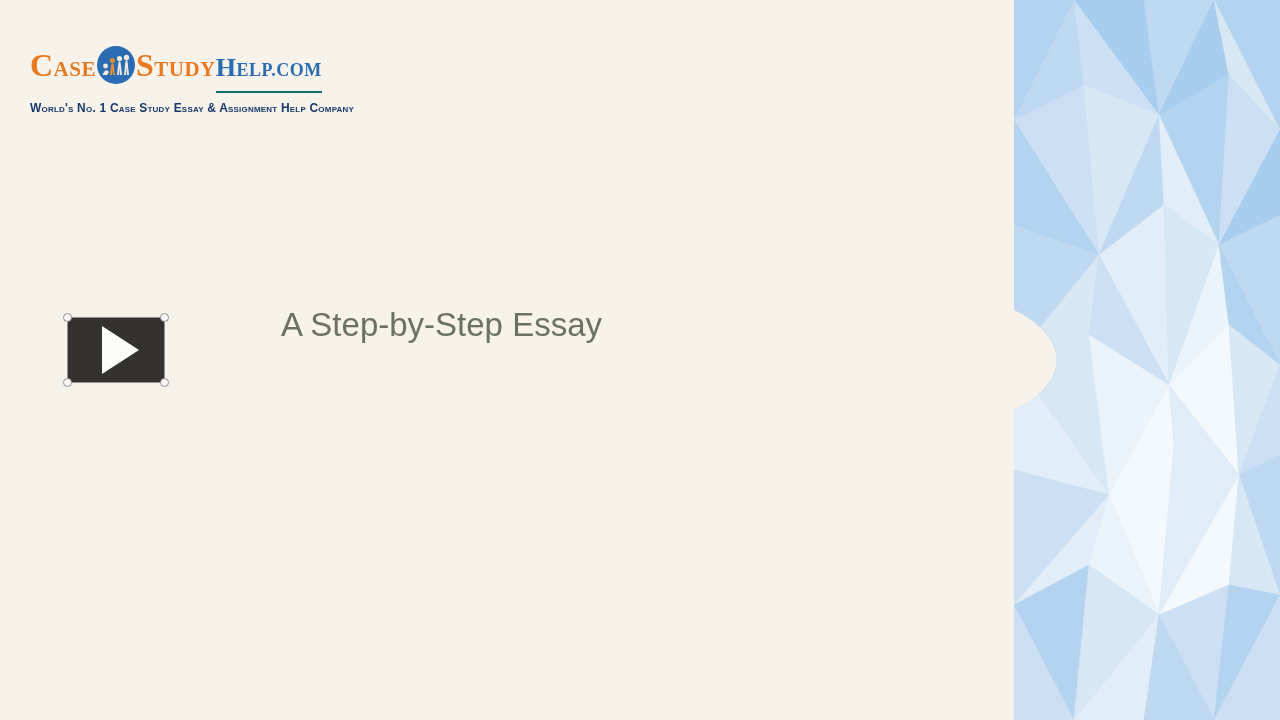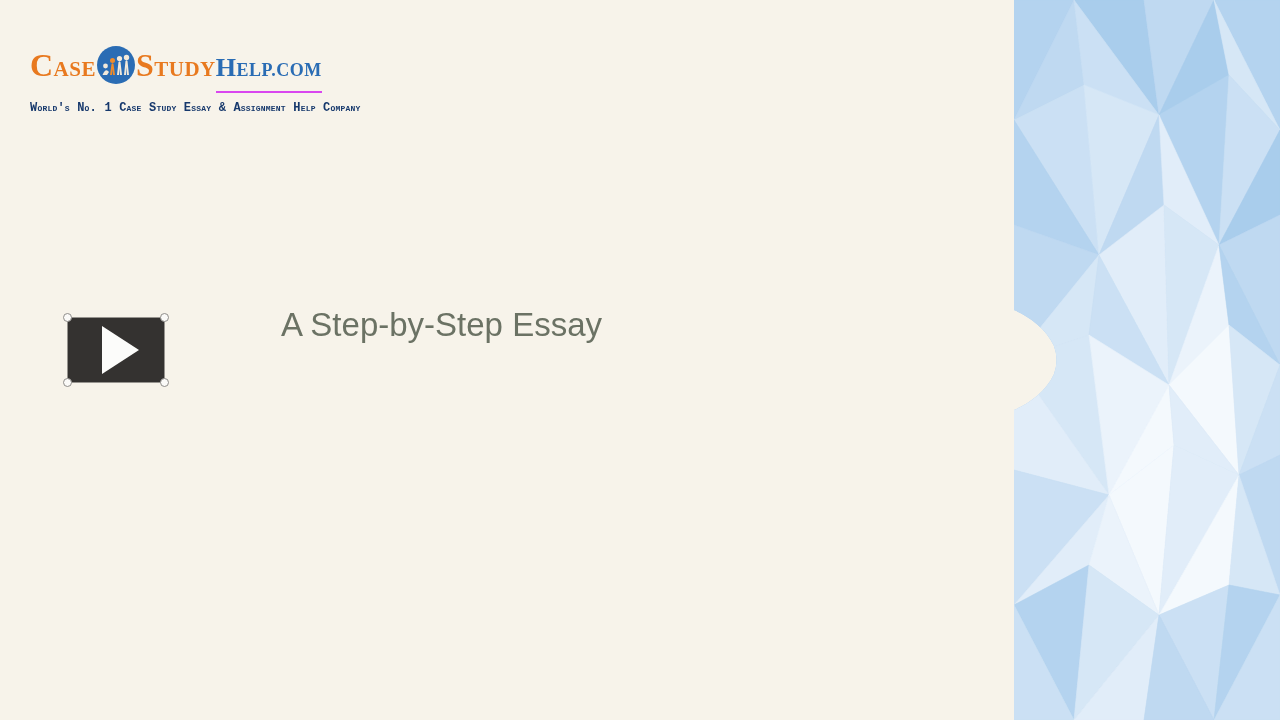--- a/index.html
+++ b/index.html
@@ -10,26 +10,26 @@
     overflow:hidden;
     font-family:"Liberation Sans",sans-serif;
   }
 
   
   .logo{position:absolute;left:30px;top:20px;}
   .logo-row{white-space:nowrap;font-family:"Liberation Serif",serif;font-weight:bold;line-height:40px;}
   .logo-word{display:inline-block;text-transform:uppercase;letter-spacing:.5px;margin-top:25px;}
   .logo-word.orange{color:#e8791f;font-size:21px;}
   .logo-word.orange::first-letter{font-size:32px;}
-  .logo-word.blue{color:#2a6cb4;font-size:18px;border-bottom:2px solid #d946ef;padding-bottom:1px;}
+  .logo-word.blue{color:#2a6cb4;font-size:18px;border-bottom:2px solid #0f766e;padding-bottom:1px;}
   .logo-word.blue::first-letter{font-size:26px;}
   .logo-circle{display:inline-block;vertical-align:middle;margin:0 1px;}
   .logo-tagline{
     margin-top:2px;
-    font-family:Liberation Mono, monospace;
+    font-family:Liberation Sans, sans-serif;
     font-weight:bold;font-variant:small-caps;
     font-size:12px;letter-spacing:.2px;color:#16386c;
   }
 
   
   .title{
     position:absolute;left:120px;top:96px;margin:0;
     font-size:86px;font-weight:bold;color:#171715;
     line-height:98px;letter-spacing:-1.5px;white-space:nowrap;
   }

